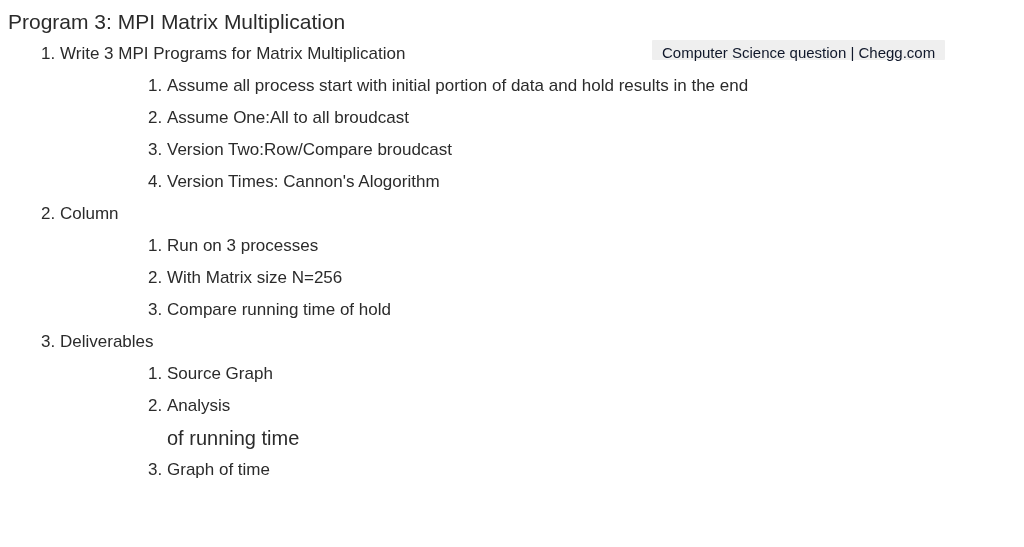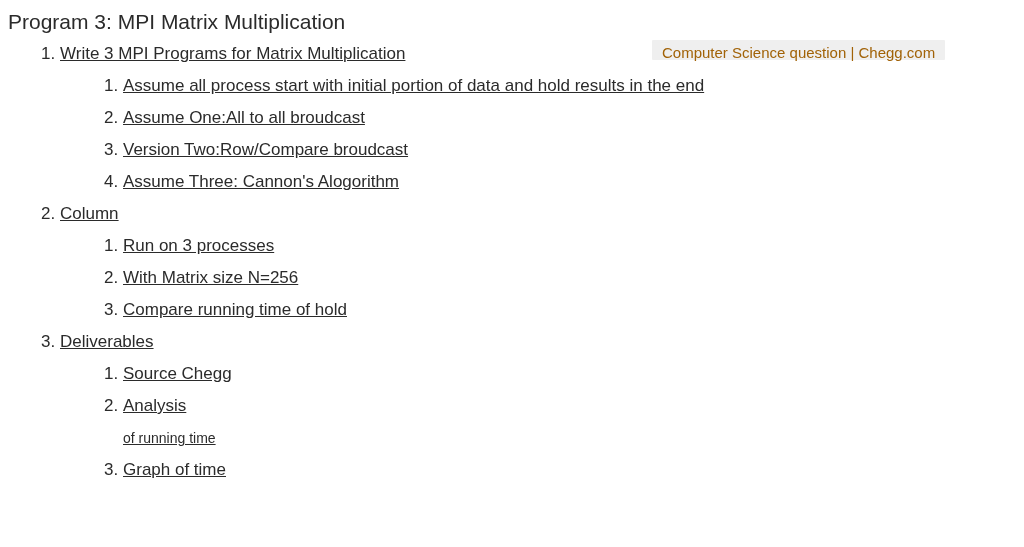--- a/index.html
+++ b/index.html
@@ -25,21 +25,21 @@
 
   
   .watermark {
     position: absolute;
     left: 652px;
     top: 40px;
     height: 20px;
     line-height: 26px;
     padding: 0 10px;
     background: #efefef;
-    color: #a16207;
+    color: #0f172a;
     font-size: 15px;
     white-space: nowrap;
     border-radius: 1px;
   }
 
   
   .doc {
     position: absolute;
     left: 8px;
     top: 6px;
@@ -50,49 +50,49 @@
     font-size: 21px;
     line-height: 32px;
     color: #2b2b2b;
     white-space: nowrap;
   }
 
   ol.level1 {
     list-style-type: decimal;
     margin: 0;
     padding-left: 52px;
-    text-decoration: underline;
   }
 
   ol.level2 {
     list-style-type: decimal;
     margin: 0;
     padding-left: 63px;
   }
 
   ol.level1 > li {
     font-size: 17px;
     line-height: 32px;
     color: #2b2b2b;
   }
 
   ol.level2 > li {
     font-size: 17px;
     line-height: 32px;
     color: #2b2b2b;
+    margin-left: 44px;
   }
 
   li > .li-text {
     display: inline;
     white-space: nowrap;
   }
 
   .cont-line {
     display: block;
-    font-size: 14px;
+    font-size: 20px;
     line-height: 32px;
     white-space: nowrap;
   }
 </style>
 </head>
 <body>
 
 <div class="page">
 
   <div class="watermark">Computer Science question | Chegg.com</div>
@@ -109,21 +109,21 @@
           <li>
             <span class="li-text">Assume all process start with initial portion of data and hold results in the end</span>
           </li>
           <li>
             <span class="li-text">Assume One:All to all broudcast</span>
           </li>
           <li>
             <span class="li-text">Version Two:Row/Compare broudcast</span>
           </li>
           <li>
-            <span class="li-text">Assume Three: Cannon's Alogorithm</span>
+            <span class="li-text">Version Times: Cannon's Alogorithm</span>
           </li>
         </ol>
       </li>
 
       <li>
         <span class="li-text">Column</span>
         <ol class="level2">
           <li>
             <span class="li-text">Run on 3 processes</span>
           </li>
@@ -133,21 +133,21 @@
           <li>
             <span class="li-text">Compare running time of hold</span>
           </li>
         </ol>
       </li>
 
       <li>
         <span class="li-text">Deliverables</span>
         <ol class="level2">
           <li>
-            <span class="li-text">Source Chegg</span>
+            <span class="li-text">Source Graph</span>
           </li>
           <li>
             <span class="li-text">Analysis</span>
             <span class="cont-line">of running time</span>
           </li>
           <li>
             <span class="li-text">Graph of time</span>
           </li>
         </ol>
       </li>

